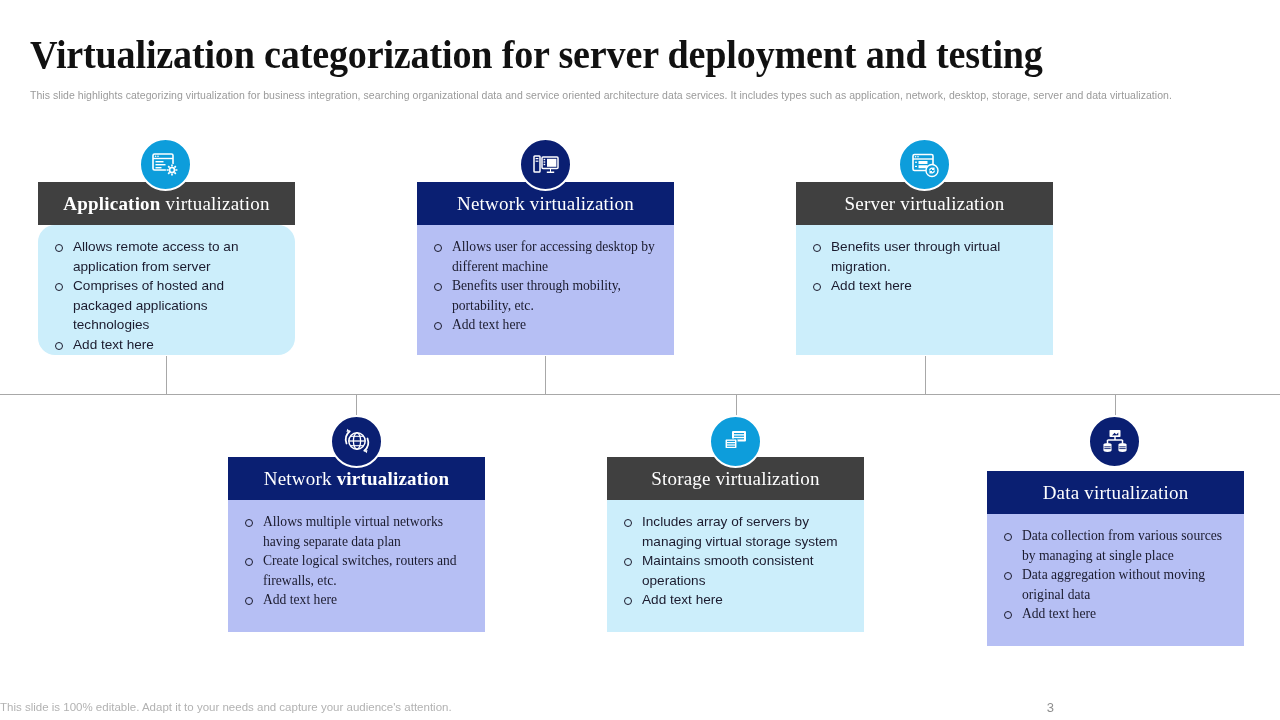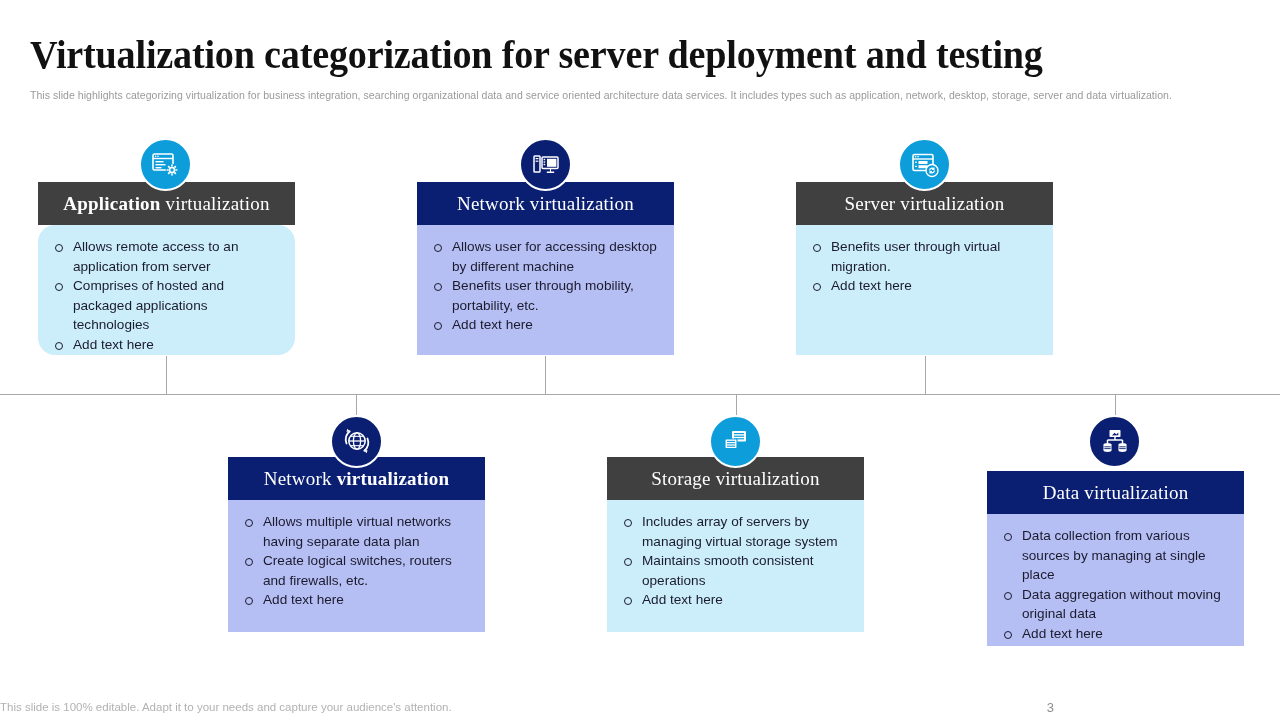--- a/index.html
+++ b/index.html
@@ -71,21 +71,21 @@
     width: 6px; height: 6px;
     border: 1px solid #1b1b2e;
     border-radius: 50%;
   }
 
   
   .t-cyan .card-head { background: #404040; }
   .t-cyan .card-body { background: #CCEEFB; }
   
   .t-navy .card-head { background: #0A1F72; }
-  .t-navy .card-body { background: #B6BFF4; }
+  .t-navy .card-body { background: #B6BFF4; font-family: Liberation Serif, serif; }
 
   
   .badge {
     position: absolute;
     width: 53px; height: 53px;
     border-radius: 50%;
     border: 2px solid #ffffff;
     display: flex; align-items: center; justify-content: center;
     z-index: 5;
   }

